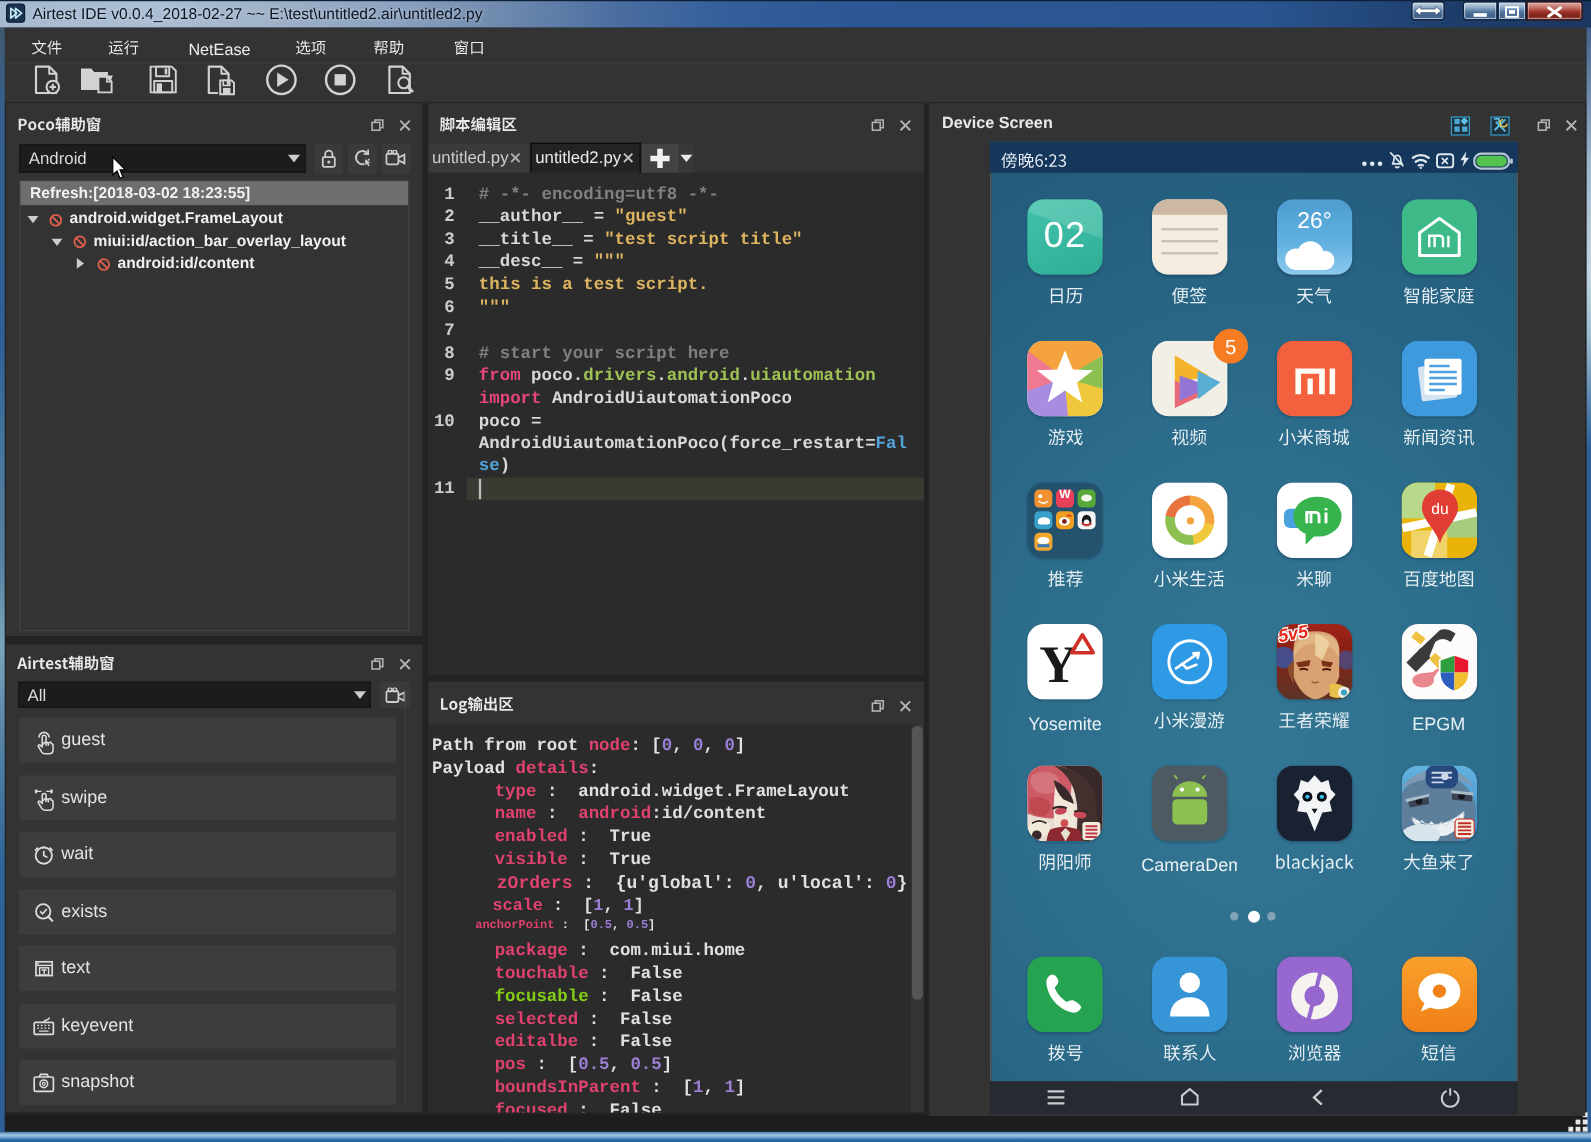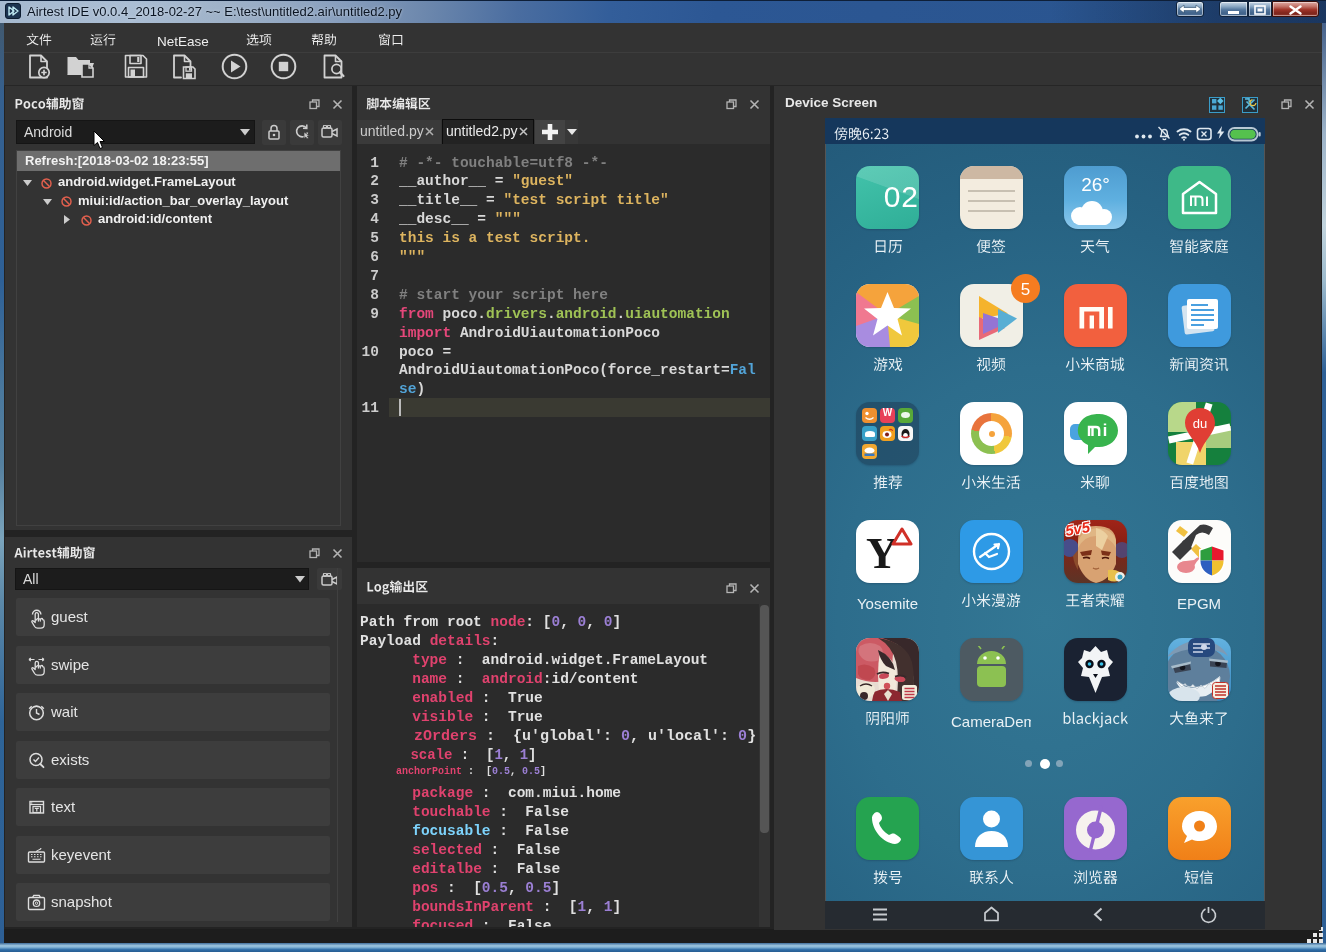--- a/index.html
+++ b/index.html
@@ -281,21 +281,21 @@
     <path d="M9 1 V17 M1 9 H17" stroke="#f2f2f2" stroke-width="4.6"></path>
   </svg>
 <div class="abs" style="left:565px;top:120px;width:13px;height:25px;background:#383838"></div>
 <svg class="abs" style="left:566.5px;top:129px" width="10" height="7" viewBox="0 0 10 7">
     <path d="M0 0 h10 l-5 6 Z" fill="#e8e8e8"></path>
   </svg>
 <div class="abs" style="left:357px;top:144px;width:413px;height:418px;background:#2b2b2b"></div>
 <div class="abs" style="left:389px;top:398px;width:381px;height:19px;background:#3a3a32"></div>
 <div class="abs" style="left:399px;top:399px;width:1.5px;height:17px;background:#bbb"></div>
 <div class="abs mono" style="left:353px;top:154.5px;width:26px;text-align:right;font-size:14.5px;font-weight:bold;color:#cccccc">1</div>
-<div class="abs mono" style="left:399px;top:154.5px;font-size:14.5px;font-weight:bold;white-space:pre"><span style="color:#808080"># -*- touchable=utf8 -*-</span></div>
+<div class="abs mono" style="left:399px;top:154.5px;font-size:14.5px;font-weight:bold;white-space:pre"><span style="color:#808080"># -*- encoding=utf8 -*-</span></div>
 <div class="abs mono" style="left:353px;top:173.4px;width:26px;text-align:right;font-size:14.5px;font-weight:bold;color:#cccccc">2</div>
 <div class="abs mono" style="left:399px;top:173.4px;font-size:14.5px;font-weight:bold;white-space:pre"><span style="color:#d8d8d8">__author__</span><span style="color:#d8d8d8"> = </span><span style="color:#ddb45f">"guest"</span></div>
 <div class="abs mono" style="left:353px;top:192.3px;width:26px;text-align:right;font-size:14.5px;font-weight:bold;color:#cccccc">3</div>
 <div class="abs mono" style="left:399px;top:192.3px;font-size:14.5px;font-weight:bold;white-space:pre"><span style="color:#d8d8d8">__title__</span><span style="color:#d8d8d8"> = </span><span style="color:#ddb45f">"test script title"</span></div>
 <div class="abs mono" style="left:353px;top:211.2px;width:26px;text-align:right;font-size:14.5px;font-weight:bold;color:#cccccc">4</div>
 <div class="abs mono" style="left:399px;top:211.2px;font-size:14.5px;font-weight:bold;white-space:pre"><span style="color:#d8d8d8">__desc__</span><span style="color:#d8d8d8"> = </span><span style="color:#ddb45f">"""</span></div>
 <div class="abs mono" style="left:353px;top:230.1px;width:26px;text-align:right;font-size:14.5px;font-weight:bold;color:#cccccc">5</div>
 <div class="abs mono" style="left:399px;top:230.1px;font-size:14.5px;font-weight:bold;white-space:pre"><span style="color:#ddb45f">this is a test script.</span></div>
 <div class="abs mono" style="left:353px;top:249.0px;width:26px;text-align:right;font-size:14.5px;font-weight:bold;color:#cccccc">6</div>
 <div class="abs mono" style="left:399px;top:249.0px;font-size:14.5px;font-weight:bold;white-space:pre"><span style="color:#ddb45f">"""</span></div>
@@ -327,21 +327,21 @@
 <div class="abs mono" style="left:3px;top:29.2px;font-size:14.5px;font-weight:bold;white-space:pre"><span style="color:#e0e0e0">Payload </span><span style="color:#e0426e">details</span><span style="color:#e0e0e0">:</span></div>
 <div class="abs mono" style="left:3px;top:48.2px;font-size:14.5px;font-weight:bold;white-space:pre"><span style="color:#e0e0e0">      </span><span style="color:#e0426e">type</span><span style="color:#e0e0e0"> :  android.widget.FrameLayout</span></div>
 <div class="abs mono" style="left:3px;top:67.2px;font-size:14.5px;font-weight:bold;white-space:pre"><span style="color:#e0e0e0">      </span><span style="color:#e0426e">name</span><span style="color:#e0e0e0"> :  </span><span style="color:#e0426e">android</span><span style="color:#e0e0e0">:id/content</span></div>
 <div class="abs mono" style="left:3px;top:86.2px;font-size:14.5px;font-weight:bold;white-space:pre"><span style="color:#e0e0e0">      </span><span style="color:#e0426e">enabled</span><span style="color:#e0e0e0"> :  True</span></div>
 <div class="abs mono" style="left:3px;top:105.2px;font-size:14.5px;font-weight:bold;white-space:pre"><span style="color:#e0e0e0">      </span><span style="color:#e0426e">visible</span><span style="color:#e0e0e0"> :  True</span></div>
 <div class="abs mono" style="left:3px;top:124.2px;font-size:15px;font-weight:bold;white-space:pre"><span style="color:#e0e0e0">      </span><span style="color:#e0426e">zOrders</span><span style="color:#e0e0e0"> :  {u'global': </span><span style="color:#9b7fd4">0</span><span style="color:#e0e0e0">, u'local': </span><span style="color:#9b7fd4">0</span><span style="color:#e0e0e0">}</span></div>
 <div class="abs mono" style="left:3px;top:143.2px;font-size:14px;font-weight:bold;white-space:pre"><span style="color:#e0e0e0">      </span><span style="color:#e0426e">scale</span><span style="color:#e0e0e0"> :  [</span><span style="color:#9b7fd4">1</span><span style="color:#e0e0e0">, </span><span style="color:#9b7fd4">1</span><span style="color:#e0e0e0">]</span></div>
 <div class="abs mono" style="left:3px;top:162.2px;font-size:10px;font-weight:bold;white-space:pre"><span style="color:#e0e0e0">      </span><span style="color:#e0426e">anchorPoint</span><span style="color:#e0e0e0"> :  [</span><span style="color:#9b7fd4">0.5</span><span style="color:#e0e0e0">, </span><span style="color:#9b7fd4">0.5</span><span style="color:#e0e0e0">]</span></div>
 <div class="abs mono" style="left:3px;top:181.2px;font-size:14.5px;font-weight:bold;white-space:pre"><span style="color:#e0e0e0">      </span><span style="color:#e0426e">package</span><span style="color:#e0e0e0"> :  com.miui.home</span></div>
 <div class="abs mono" style="left:3px;top:200.2px;font-size:14.5px;font-weight:bold;white-space:pre"><span style="color:#e0e0e0">      </span><span style="color:#e0426e">touchable</span><span style="color:#e0e0e0"> :  False</span></div>
-<div class="abs mono" style="left:3px;top:219.2px;font-size:14.5px;font-weight:bold;white-space:pre"><span style="color:#e0e0e0">      </span><span style="color:#7dd3fc">focusable</span><span style="color:#e0e0e0"> :  False</span></div>
+<div class="abs mono" style="left:3px;top:219.2px;font-size:14.5px;font-weight:bold;white-space:pre"><span style="color:#e0e0e0">      </span><span style="color:#84cc16">focusable</span><span style="color:#e0e0e0"> :  False</span></div>
 <div class="abs mono" style="left:3px;top:238.2px;font-size:14.5px;font-weight:bold;white-space:pre"><span style="color:#e0e0e0">      </span><span style="color:#e0426e">selected</span><span style="color:#e0e0e0"> :  False</span></div>
 <div class="abs mono" style="left:3px;top:257.2px;font-size:14.5px;font-weight:bold;white-space:pre"><span style="color:#e0e0e0">      </span><span style="color:#e0426e">editalbe</span><span style="color:#e0e0e0"> :  False</span></div>
 <div class="abs mono" style="left:3px;top:276.2px;font-size:14.5px;font-weight:bold;white-space:pre"><span style="color:#e0e0e0">      </span><span style="color:#e0426e">pos</span><span style="color:#e0e0e0"> :  [</span><span style="color:#9b7fd4">0.5</span><span style="color:#e0e0e0">, </span><span style="color:#9b7fd4">0.5</span><span style="color:#e0e0e0">]</span></div>
 <div class="abs mono" style="left:3px;top:295.2px;font-size:14.5px;font-weight:bold;white-space:pre"><span style="color:#e0e0e0">      </span><span style="color:#e0426e">boundsInParent</span><span style="color:#e0e0e0"> :  [</span><span style="color:#9b7fd4">1</span><span style="color:#e0e0e0">, </span><span style="color:#9b7fd4">1</span><span style="color:#e0e0e0">]</span></div>
 <div class="abs mono" style="left:3px;top:314.2px;font-size:14.5px;font-weight:bold;white-space:pre"><span style="color:#e0e0e0">      </span><span style="color:#e0426e">focused</span><span style="color:#e0e0e0"> :  False</span></div>
 </div>
 <div class="abs" style="left:759px;top:601px;width:11px;height:326px;background:#333333"></div>
 <div class="abs" style="left:760px;top:605px;width:9px;height:228px;background:#555555;border-radius:4px"></div>
 <div class="abs" style="left:774px;top:86px;width:547px;height:844px;background:#333333"></div>
 <div class="abs" style="left:785px;top:95px;font-size:13.5px;font-weight:bold;color:#e8e8e8">Device Screen</div>
@@ -391,21 +391,21 @@
 <rect x="64.5" y="4.5" width="13.5" height="11" rx="2.5" fill="none" stroke="#dfe8ef" stroke-width="1.6"></rect>
     <path d="M68.5 7.5 l5 5 m0 -5 l-5 5" stroke="#dfe8ef" stroke-width="1.4"></path>
 <path d="M89 2 L84 9.5 h3 l-1.3 5.5 l5.6 -7.5 h-3.2 Z" fill="#dfe8ef"></path>
 <rect x="95.5" y="4" width="29" height="12.5" rx="6" fill="none" stroke="#b8c8d4" stroke-width="1.8"></rect>
 <rect x="97.3" y="5.8" width="25.4" height="8.9" rx="4.4" fill="#55c14e"></rect>
 <rect x="125.5" y="8" width="2.2" height="4.5" rx="1.1" fill="#b8c8d4"></rect>
 </svg>
 <div class="abs" style="left:856px;top:166px;width:63px;height:63px;border-radius:14px;overflow:hidden;box-shadow:0 1px 2px rgba(0,0,30,.18)">
     <div style="width:100%;height:100%;background:linear-gradient(160deg,#43c3ab 0%,#2fae97 100%);position:relative">
 <div style="position:absolute;left:0;top:0;width:100%;height:100%;background:linear-gradient(200deg,rgba(255,255,255,.14) 38%,transparent 39%)"></div>
-<div style="position:absolute;width:100%;top:14px;text-align:right;font-size:30px;color:#fff;font-family:'Liberation Sans';letter-spacing:1px">02</div>
+<div style="position:absolute;width:100%;top:14px;text-align:center;font-size:30px;color:#fff;font-family:'Liberation Sans';letter-spacing:1px">02</div>
     </div>
   </div>
 <svg class="abs " style="left:872.5px;top:234.0px" width="30" height="23" viewBox="0 -18.0 30 23.2">
     <path fill="#e9f1f5" d="M3.8 -5.3H11.3V-1.1H3.8ZM3.8 -6.4V-10.5H11.3V-6.4ZM2.6 -11.6V1H3.8V0.1H11.3V1H12.5V-11.6Z M16.7 -11.9V-7.1C16.7 -4.8 16.6 -1.7 15.5 0.5C15.8 0.6 16.3 1 16.5 1.2C17.7 -1.2 17.9 -4.7 17.9 -7.1V-10.8H29.2V-11.9ZM22.4 -10C22.4 -9.2 22.4 -8.3 22.3 -7.5H18.8V-6.5H22.2C21.9 -3.5 21.1 -1.1 18.2 0.3C18.4 0.5 18.8 0.9 18.9 1.1C22.1 -0.5 23 -3.2 23.4 -6.5H27.3C27.1 -2.3 26.8 -0.7 26.4 -0.3C26.2 -0.1 26.1 -0.1 25.8 -0.1C25.4 -0.1 24.5 -0.1 23.5 -0.2C23.7 0.1 23.9 0.6 23.9 0.9C24.8 1 25.7 1 26.2 0.9C26.7 0.9 27 0.8 27.4 0.4C27.9 -0.2 28.2 -2 28.4 -7C28.4 -7.1 28.4 -7.5 28.4 -7.5H23.5C23.5 -8.3 23.5 -9.2 23.6 -10Z"></path>
   </svg>
 <div class="abs" style="left:960px;top:166px;width:63px;height:63px;border-radius:14px;overflow:hidden;box-shadow:0 1px 2px rgba(0,0,30,.18)">
     <div style="width:100%;height:100%;background:#f3ecdf;position:relative">
 <div style="position:absolute;left:0;top:0;width:100%;height:13px;background:#cdb8a3"></div>
 <div style="position:absolute;left:8px;top:24px;width:47px;height:1.5px;background:#c8c0b2"></div>
 <div style="position:absolute;left:8px;top:34px;width:47px;height:1.5px;background:#c8c0b2"></div>
@@ -555,21 +555,21 @@
 <svg style="position:absolute;left:13px;top:10px" width="44" height="44" viewBox="0 0 44 44">
 <path d="M22 2 a19 16.5 0 0 1 0 33 l-4 0 l-7 7 l0 -9 a19 16.5 0 0 1 11 -31 Z" fill="#38b44e"></path>
 <path d="M12 24 V15 h3.5 V24 M15.5 15 h3.5 c2.2 0 3.2 1 3.2 3.2 V24 M28 15 V24 M28 11.5 v1.8" fill="none" stroke="#fff" stroke-width="2.4"></path>
       </svg>
     </div>
   </div>
 <svg class="abs " style="left:1080.0px;top:470.0px" width="30" height="23" viewBox="0 -18.0 30 23.2">
     <path fill="#e9f1f5" d="M12.2 -11.9C11.7 -10.7 10.7 -9.1 10 -8.1L11 -7.6C11.7 -8.6 12.7 -10.1 13.4 -11.4ZM1.7 -11.3C2.6 -10.2 3.5 -8.7 3.8 -7.7L4.9 -8.2C4.5 -9.2 3.6 -10.7 2.8 -11.7ZM6.9 -12.6V-6.8H0.9V-5.7H6C4.7 -3.6 2.5 -1.5 0.5 -0.4C0.8 -0.2 1.2 0.2 1.4 0.5C3.3 -0.7 5.5 -2.9 6.9 -5.1V1.2H8.1V-5.2C9.5 -3 11.7 -0.8 13.7 0.4C13.9 0.1 14.2 -0.4 14.5 -0.6C12.5 -1.6 10.3 -3.7 9 -5.7H14.1V-6.8H8.1V-12.6Z M23.7 -10.1V-5.7C23.7 -5 23.7 -4.3 23.5 -3.6L22.3 -3.2V-10.3C23.1 -10.7 24.2 -11.3 25 -11.9L24.2 -12.6C23.5 -12 22.2 -11.2 21.3 -10.8V-3.6C21.3 -2.9 21.1 -2.7 20.9 -2.6C21 -2.4 21.2 -2 21.3 -1.8C21.5 -1.9 21.8 -2.1 23.3 -2.6C23 -1.4 22.2 -0.3 20.8 0.5C21 0.7 21.3 1.1 21.4 1.2C24.4 -0.5 24.6 -3.4 24.6 -5.7V-10.1ZM25.5 -11.2V1.2H26.5V-10.2H28V-2.7C28 -2.6 28 -2.5 27.8 -2.5C27.7 -2.5 27.2 -2.5 26.6 -2.5C26.7 -2.3 26.9 -1.9 26.9 -1.6C27.7 -1.6 28.2 -1.6 28.5 -1.8C28.9 -2 28.9 -2.2 28.9 -2.7V-11.2ZM15.5 -2 15.7 -1 19.2 -1.6V1.2H20.1V-1.8L20.8 -1.9L20.7 -2.8L20.1 -2.7V-10.9H20.9V-12H15.7V-10.9H16.5V-2.2ZM17.4 -10.9H19.2V-8.8H17.4ZM17.4 -7.9H19.2V-5.7H17.4ZM17.4 -4.8H19.2V-2.6L17.4 -2.3Z"></path>
   </svg>
 <div class="abs" style="left:1168px;top:402px;width:63px;height:63px;border-radius:14px;overflow:hidden;box-shadow:0 1px 2px rgba(0,0,30,.18)">
-    <div style="width:100%;height:100%;background:#15803d;position:relative">
+    <div style="width:100%;height:100%;background:#eab308;position:relative">
 <div style="position:absolute;left:0;top:0;width:28px;height:30px;background:#b8d88a"></div>
 <div style="position:absolute;left:30px;top:24px;width:33px;height:22px;background:#a8cc7e"></div>
 <div style="position:absolute;left:8px;top:40px;width:30px;height:23px;background:#f0d46a"></div>
 <div style="position:absolute;left:0;top:28px;width:63px;height:7px;background:#fff;transform:rotate(-12deg)"></div>
 <div style="position:absolute;left:28px;top:0;width:7px;height:63px;background:#fff;transform:rotate(18deg)"></div>
 <svg style="position:absolute;left:16px;top:5px" width="32" height="48" viewBox="0 0 32 48">
         <path d="M16 1 C25 1 31 7.5 31 16 C31 26 20 33 16 46 C12 33 1 26 1 16 C1 7.5 7 1 16 1 Z" fill="#e03e34"></path>
         <text x="16" y="21" text-anchor="middle" font-size="13" fill="#fff" font-family="Liberation Sans">du</text>
       </svg>
     </div>

